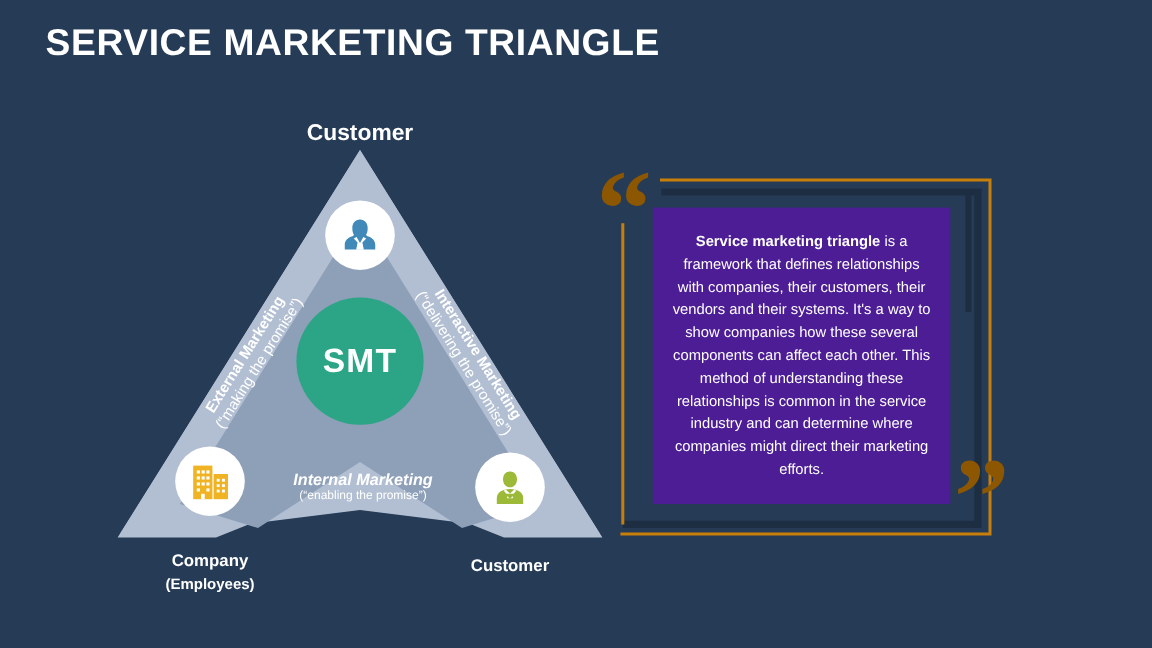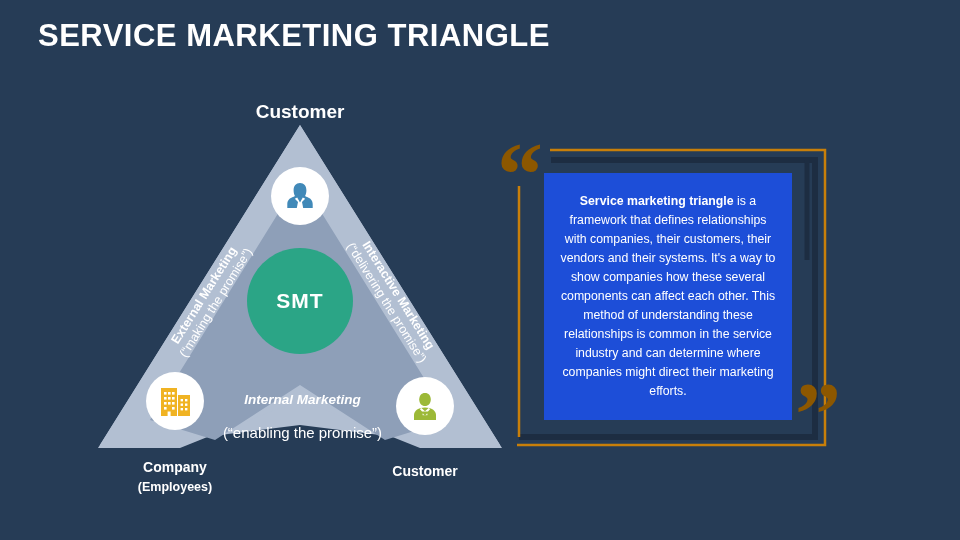--- a/index.html
+++ b/index.html
@@ -64,21 +64,21 @@
     box-sizing: border-box;
   }
   .smt-circle {
     position: absolute;
     border-radius: 50%;
     background: #2ba586;
     display: flex;
     align-items: center;
     justify-content: center;
     color: #ffffff;
-    font-size: 21px;
+    font-size: 28px;
     font-weight: bold;
     letter-spacing: 1px;
   }
 
   .node-label {
     position: absolute;
     color: #ffffff;
     font-weight: bold;
     text-align: center;
     white-space: nowrap;
@@ -102,39 +102,39 @@
     font-weight: normal;
   }
 
   .bottom-label {
     position: absolute;
     color: #ffffff;
     text-align: center;
     white-space: nowrap;
   }
   .bottom-label .ln1 { display:block; font-weight: bold; font-size: 13.5px; font-style: italic; }
-  .bottom-label .ln2 { display:block; font-weight: normal; font-size: 15px; margin-top:17px;}
+  .bottom-label .ln2 { display:block; font-weight: normal; font-size: 10px; margin-top:1px;}
 
   
   #quote-panel {
     position: absolute;
     left: 495px;
     top: 140px;
     width: 345px;
     height: 330px;
   }
   #quote-svg { position:absolute; left:0; top:0; }
 
   #quote-box {
     position: absolute;
     left: 49px;
     top: 33px;
     width: 248px;
     height: 247px;
-    background: #1d4ed8;
+    background: #4c1d95;
     box-sizing: border-box;
     display: flex;
     align-items: center;
     justify-content: center;
   }
   #quote-text {
     color: #ffffff;
     font-size: 12.3px;
     line-height: 1.55;
     text-align: center;

